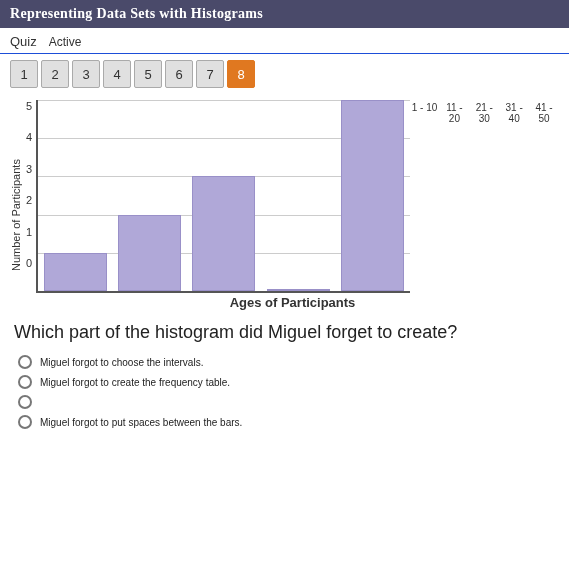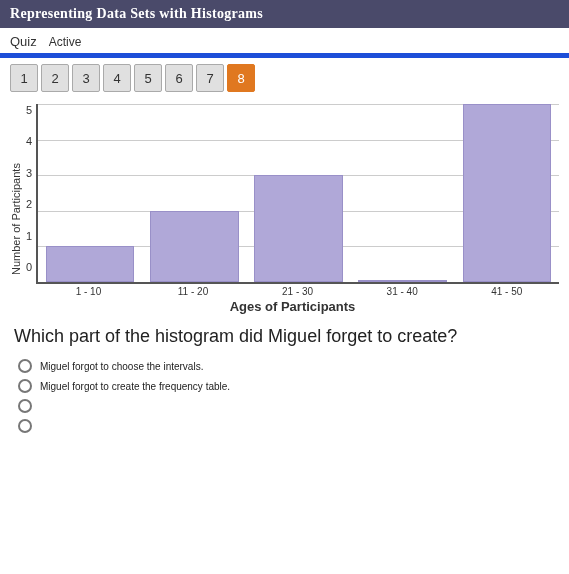--- a/index.html
+++ b/index.html
@@ -18,21 +18,21 @@
       font-weight: bold;
       padding: 6px 10px;
       letter-spacing: 0.3px;
       font-family: Liberation Serif, serif;
     }
     .quiz-bar {
       display: flex;
       align-items: center;
       padding: 6px 10px 4px 10px;
       gap: 8px;
-      border-bottom: 5px solid #1d4ed8;
+      border-bottom: 1px solid #1d4ed8;
     }
     .quiz-label {
       font-size: 13px;
       color: #333;
       margin-right: 4px;
     }
     .active-label {
       font-size: 12px;
       color: #333;
     }
@@ -99,21 +99,20 @@
       justify-content: space-between;
       padding-right: 4px;
       padding-bottom: 24px;
       align-items: flex-end;
       font-size: 11px;
       color: #333;
     }
     .bars-area {
       flex: 1;
       display: flex;
-      flex-direction: column;
       position: relative;
     }
     .grid-and-bars {
       flex: 1;
       position: relative;
       border-left: 2px solid #555;
       border-bottom: 2px solid #555;
     }
     .grid-lines {
       position: absolute;
@@ -291,15 +290,16 @@
     </li>
     <li class="option-item">
       <div class="radio-circle"></div>
       <span>Miguel forgot to create the frequency table.</span>
     </li>
     <li class="option-item">
       <div class="radio-circle"></div>
     </li>
     <li class="option-item">
       <div class="radio-circle"></div>
+      <span>Miguel forgot to put spaces between the bars.</span>
     </li>
   </ul>
 </div>
 
 </body></html>

